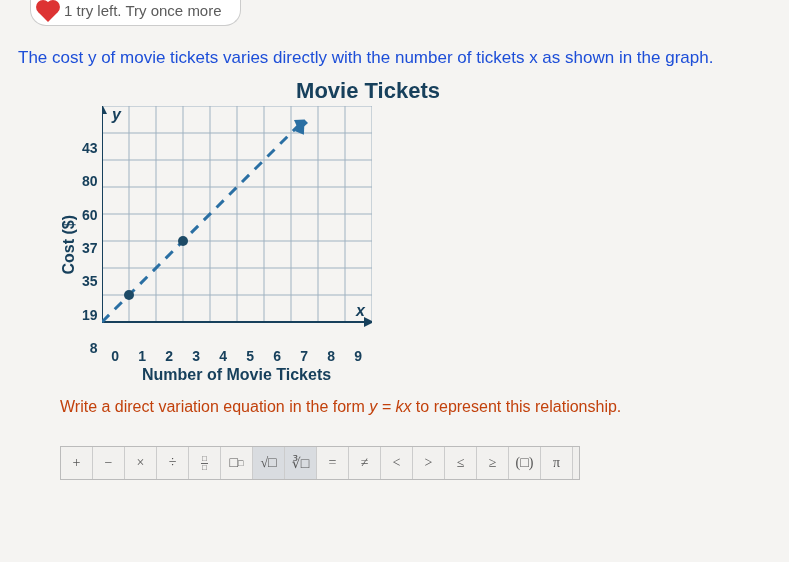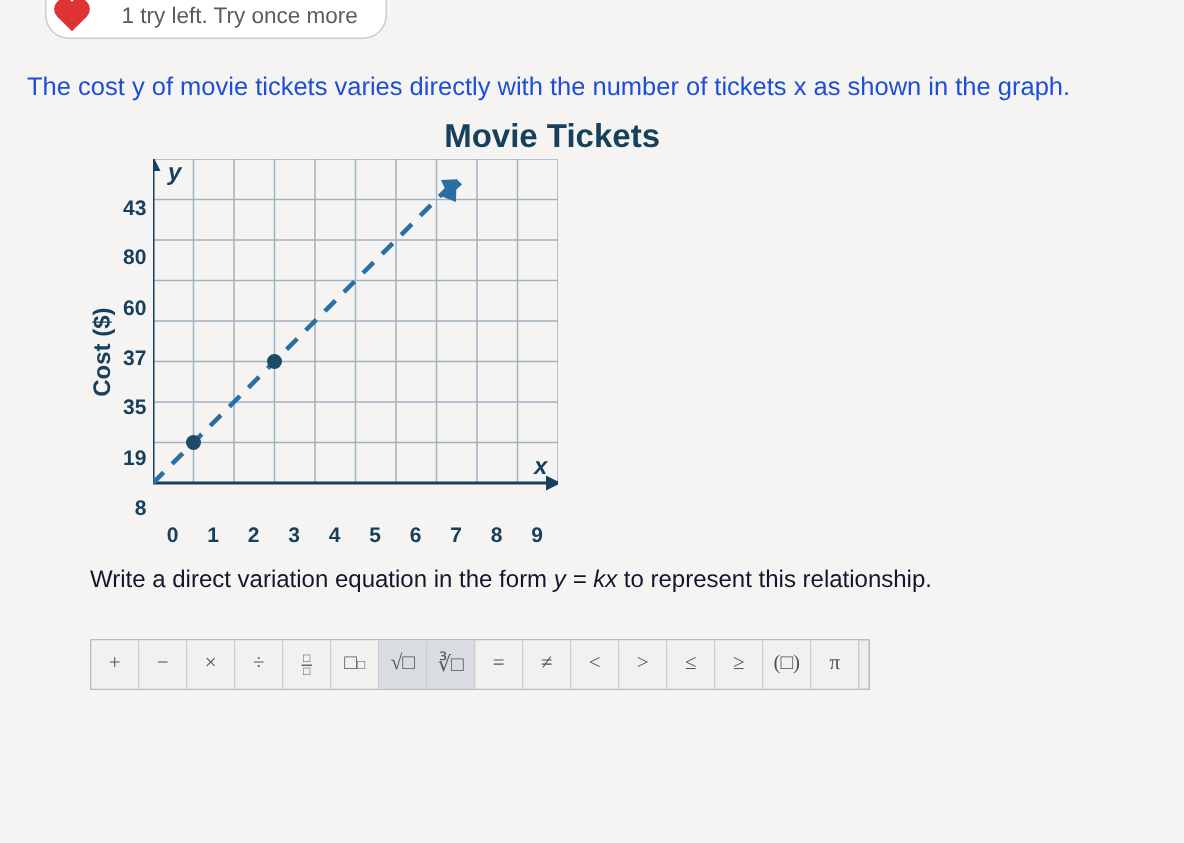--- a/index.html
+++ b/index.html
@@ -8,22 +8,22 @@
     padding: 0;
     font-family: Arial, Helvetica, sans-serif;
     background: #f5f4f2;
     color: #333;
     width: 789px;
     height: 562px;
     overflow: hidden;
   }
   .try-badge {
     display: inline-flex;
-    align-items: center;
-    gap: 24px;
+    align-items: flex-end;
+    gap: 7px;
     margin: 0 0 0 30px;
     padding: 2px 18px 6px 10px;
     border: 1px solid #ccc;
     border-top: none;
     border-radius: 0 0 16px 16px;
     background: #fff;
     color: #5b5b5b;
     font-size: 15px;
   }
   .heart {
@@ -95,21 +95,21 @@
   .xaxis span { width: 27px; text-align: center; }
   .xlabel {
     font-weight: bold;
     color: #17405c;
     font-size: 16px;
     margin-top: 2px;
   }
   .instruct {
     margin: 14px 0 0 60px;
     font-size: 16px;
-    color: #0f172a;
+    color: #c2410c;
   }
   .instruct em { font-style: italic; }
   .toolbar {
     margin: 30px 0 0 60px;
     display: flex;
     border: 1px solid #bbb;
     background: #f0efed;
     width: 520px;
     height: 34px;
     align-items: stretch;
@@ -215,20 +215,21 @@
         <span>1</span>
         <span>2</span>
         <span>3</span>
         <span>4</span>
         <span>5</span>
         <span>6</span>
         <span>7</span>
         <span>8</span>
         <span>9</span>
       </div>
+      <div class="xlabel">Number of Movie Tickets</div>
     </div>
   </div>
 </div>
 
 <div class="instruct">
   <span>Write a direct variation equation in the form </span><em>y = kx</em><span> to represent this relationship.</span>
 </div>
 
 <div class="toolbar">
   <button>+</button>

